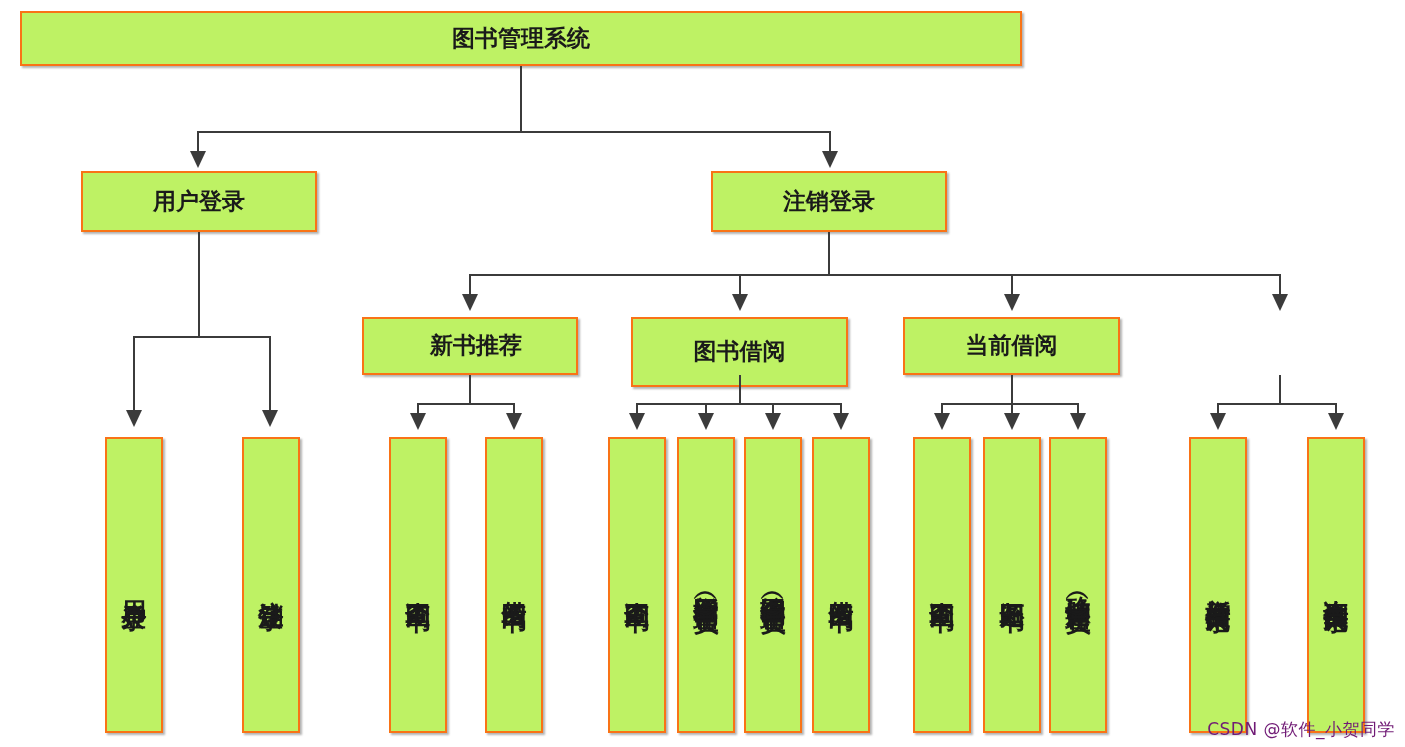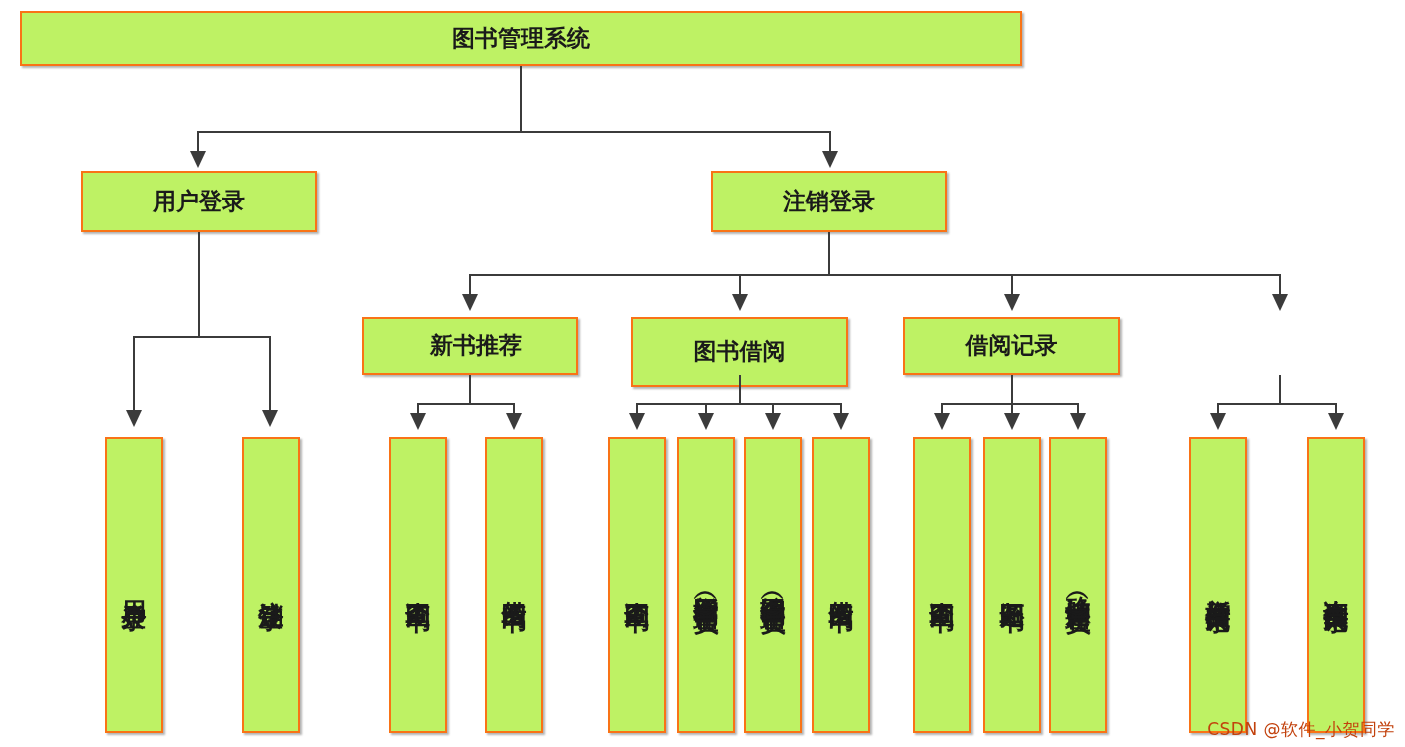--- a/index.html
+++ b/index.html
@@ -67,21 +67,21 @@
     height: 0;
     border-left: 8px solid transparent;
     border-right: 8px solid transparent;
     border-top: 17px solid #3b3b3b;
   }
   #watermark {
     position: absolute;
     right: 10px;
     bottom: 6px;
     font-size: 17px;
-    color: #c2410c;
+    color: #701a75;
     letter-spacing: 0.5px;
     white-space: nowrap;
     user-select: none;
   }
 </style>
 </head>
 <body>
 
 <div id="canvas">
 
@@ -129,21 +129,21 @@
   <div class="ln v" style="left:1279px; top:274px; width:2px; height:22px;"></div>
   <div class="arrow" style="left:1272px; top:294px;"></div>
 
   <div class="node horiz" style="left:362px; top:317px; width:216px; height:58px;padding-left:12px;">
     <span class="label">新书推荐</span>
   </div>
   <div class="node horiz" style="left:631px; top:317px; width:217px; height:70px;">
     <span class="label">图书借阅</span>
   </div>
   <div class="node horiz" style="left:903px; top:317px; width:217px; height:58px;">
-    <span class="label">借阅记录</span>
+    <span class="label">当前借阅</span>
   </div>
 
   <div class="ln v" style="left:469px; top:375px; width:2px; height:30px;"></div>
   <div class="ln h" style="left:417px; top:403px; width:98px; height:2px;"></div>
   <div class="ln v" style="left:417px; top:403px; width:2px; height:12px;"></div>
   <div class="arrow" style="left:410px; top:413px;"></div>
   <div class="ln v" style="left:513px; top:403px; width:2px; height:12px;"></div>
   <div class="arrow" style="left:506px; top:413px;"></div>
 
   <div class="ln v" style="left:739px; top:375px; width:2px; height:30px;"></div>

